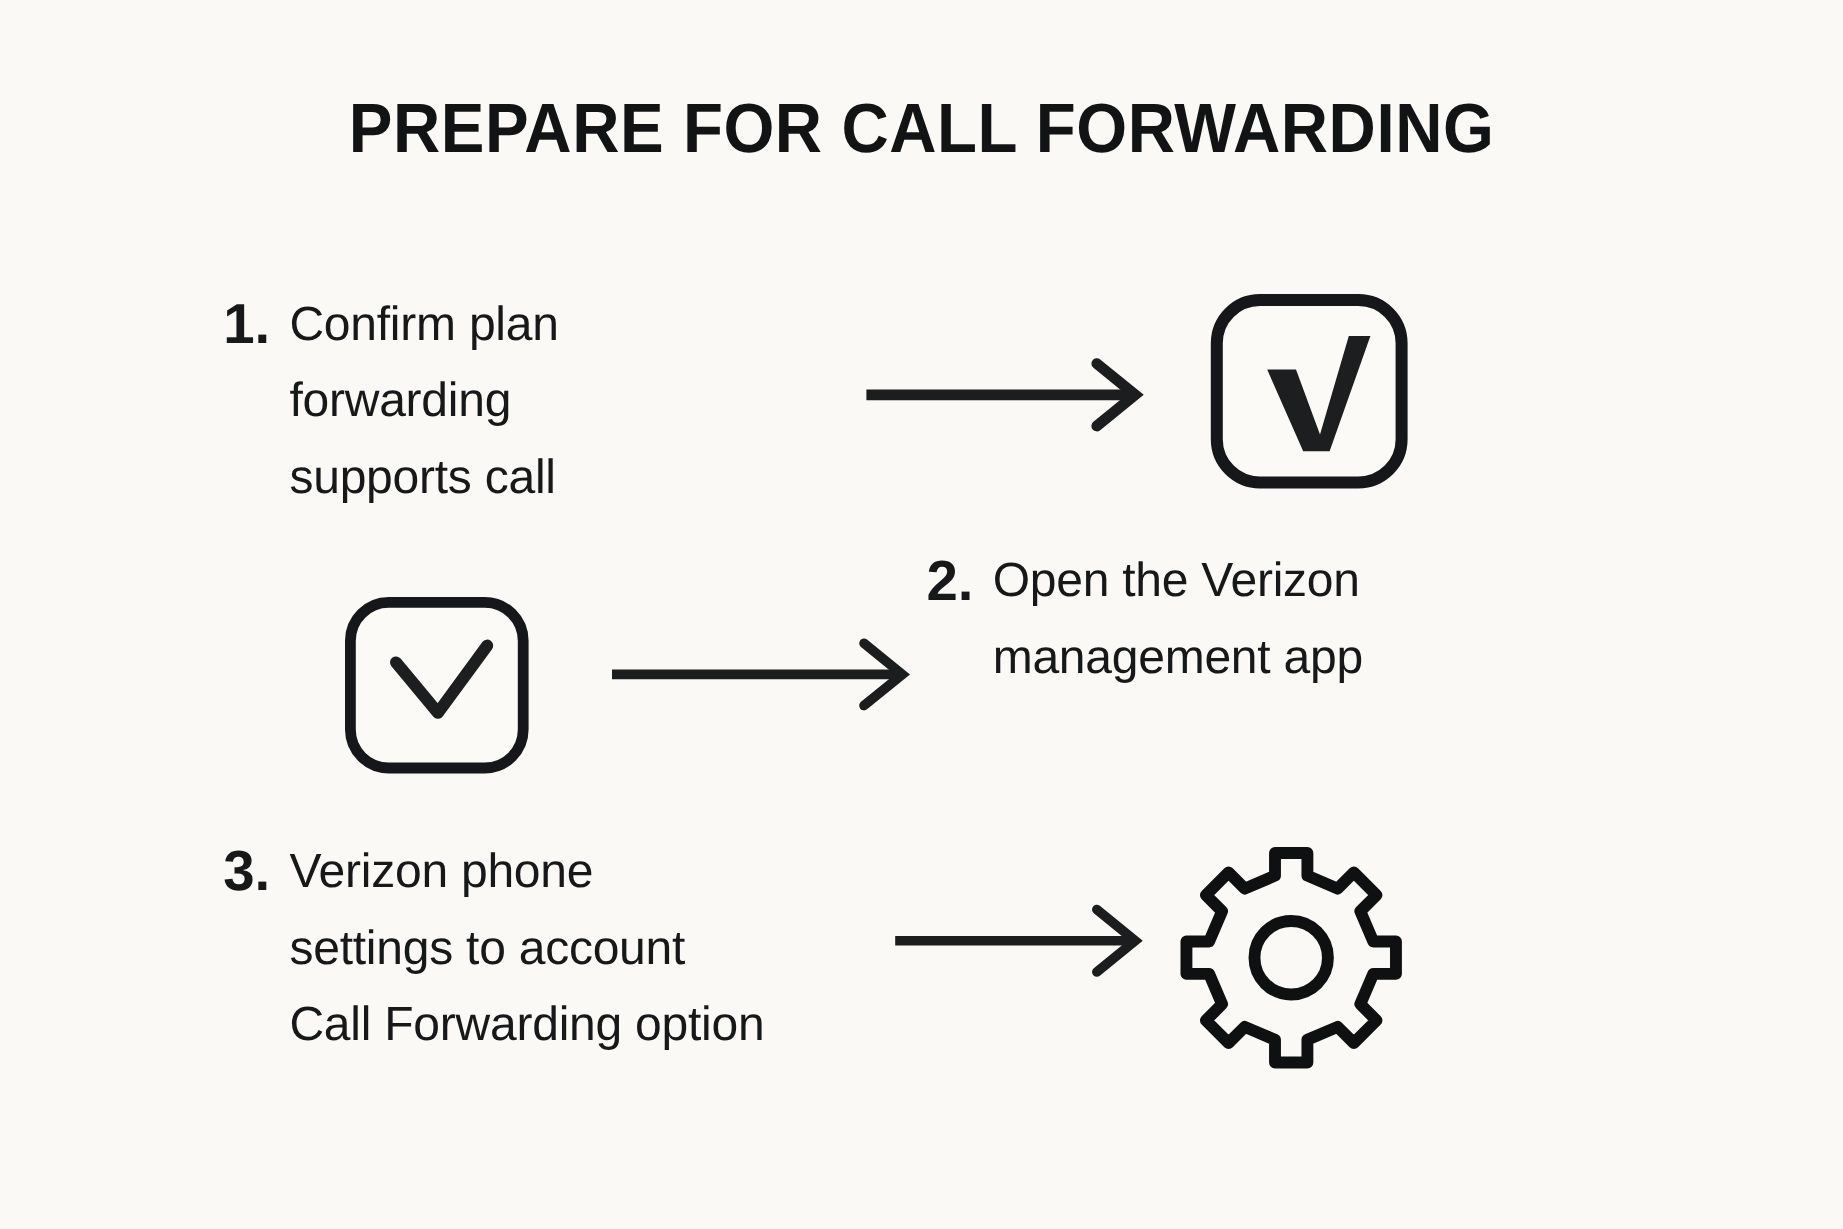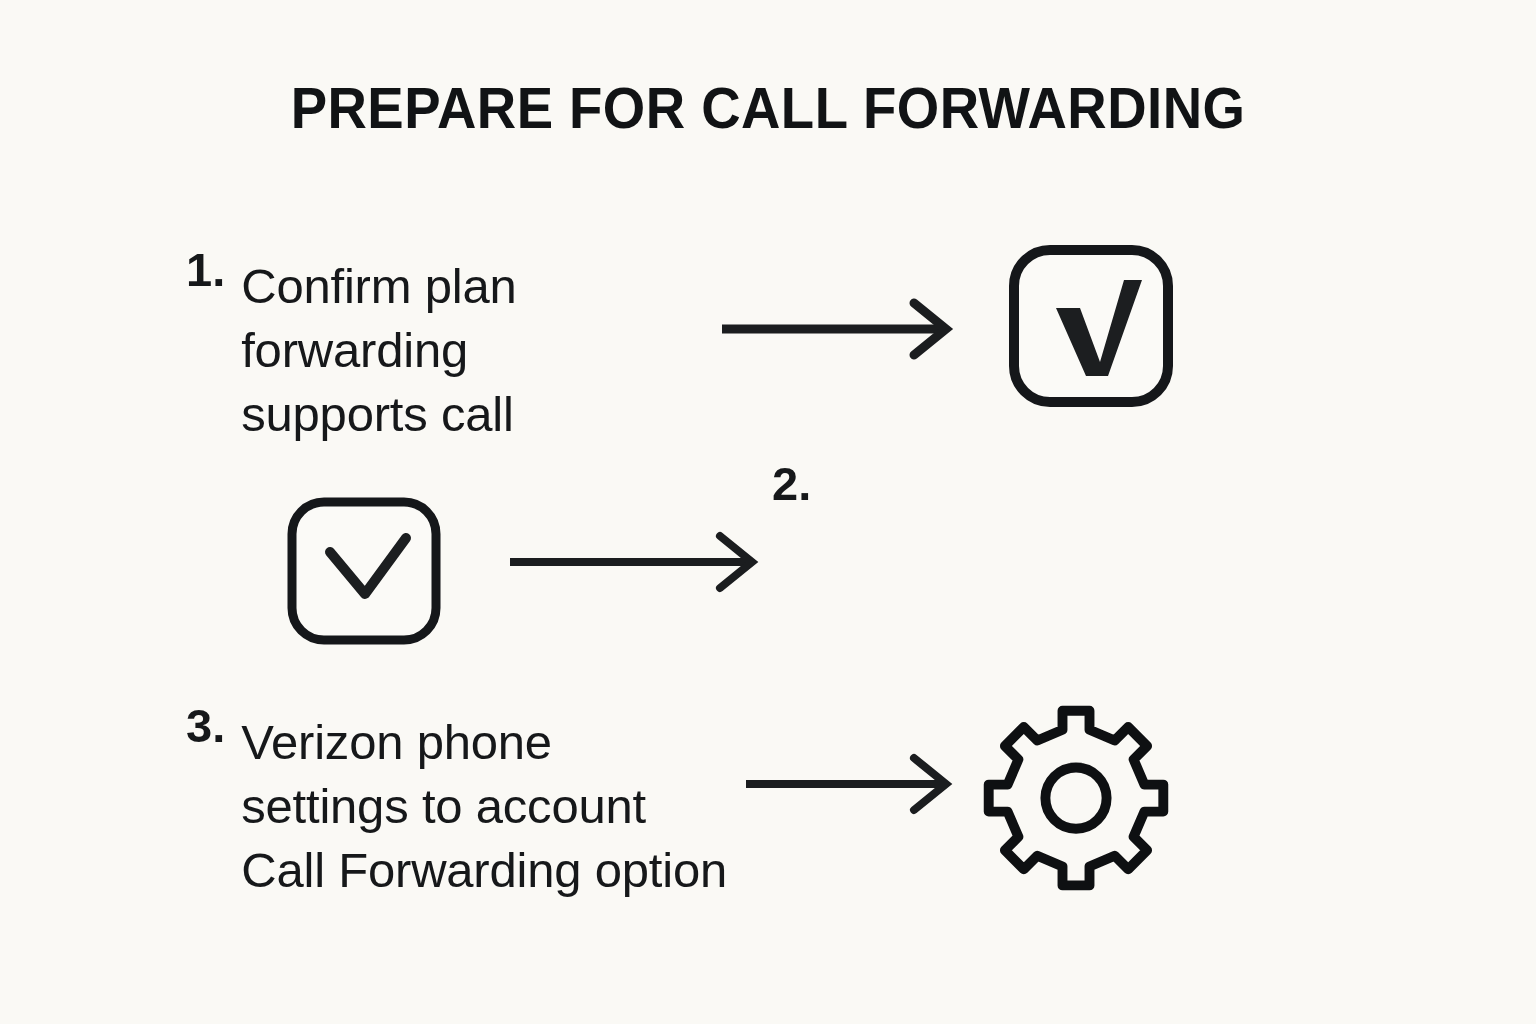--- a/index.html
+++ b/index.html
@@ -48,26 +48,25 @@
   .step-num {
     font-size: 47px;
     font-weight: 700;
     line-height: 64px;
     color: #16181a;
     flex: 0 0 auto;
     margin-right: 16px;
     white-space: nowrap;
   }
   .step-body {
-    font-size: 49px;
+    font-size: 40px;
     font-weight: 400;
     line-height: 64px;
     color: #16181a;
     letter-spacing: -0.2px;
-    margin-top: 16px;
   }
   .step-body .ln { display: block; white-space: nowrap; }
 
   #step1 { left: 186px; top: 238px; }
   #step2 { left: 772px; top: 452px; }
   #step3 { left: 186px; top: 694px; }
 
   
   .arrow { position: absolute; }
   #arrow1 { left: 718px; top: 300px; }
@@ -123,20 +122,22 @@
   <div class="arrow" id="arrow2">
     <svg width="258" height="58" viewBox="0 0 258 58">
       <line x1="4" y1="29" x2="240" y2="29" stroke="#1b1d1f" stroke-width="8" stroke-linecap="butt"></line>
       <polyline points="214,3 246,29 214,55" fill="none" stroke="#1b1d1f" stroke-width="8" stroke-linecap="round" stroke-linejoin="miter"></polyline>
     </svg>
   </div>
 
   <div class="step" id="step2">
     <div class="step-num">2.</div>
     <div class="step-body">
+      <span class="ln">Open the Verizon</span>
+      <span class="ln">management app</span>
     </div>
   </div>
 
   <div class="step" id="step3">
     <div class="step-num">3.</div>
     <div class="step-body">
       <span class="ln">Verizon phone</span>
       <span class="ln">settings to account</span>
       <span class="ln">Call Forwarding option</span>
     </div>

